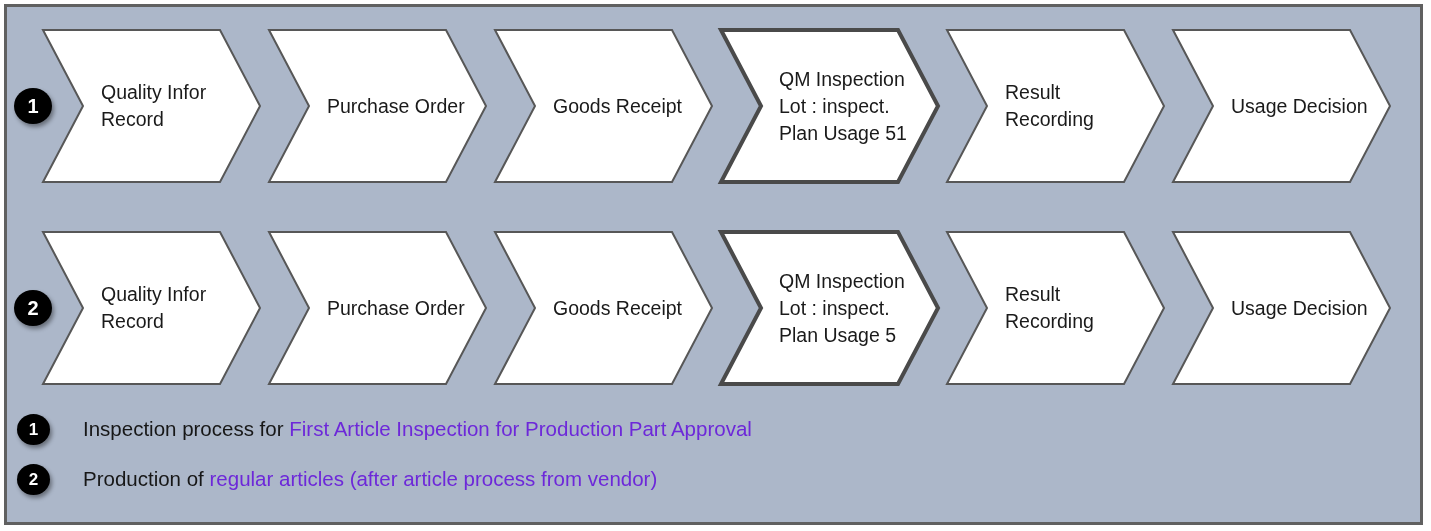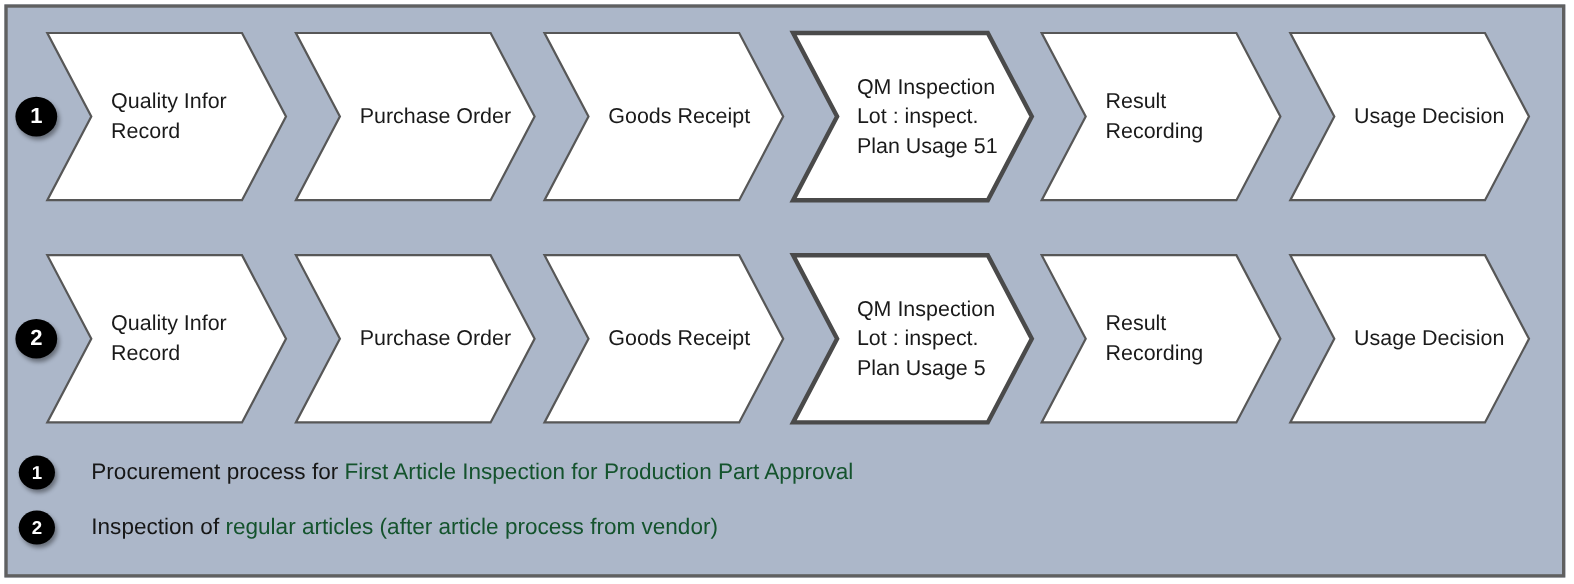--- a/index.html
+++ b/index.html
@@ -83,21 +83,21 @@
     position: absolute;
     left: 83px;
     font-size: 20.5px;
     color: #1a1a1a;
     white-space: nowrap;
   }
   .legend-text .lead {
     color: #171717;
   }
   .legend-text .rest {
-    color: #14532d;
+    color: #6d28d9;
   }
 </style>
 </head>
 <body>
 
 <div id="screen">
 
   <div id="panel"></div>
 
   <svg id="flow-svg" viewBox="0 0 1431 531" xmlns="http://www.w3.org/2000/svg">
@@ -132,18 +132,18 @@
       <div class="chev-label" style="left: 327px; top: 232px; width: 151px; height: 152px;"><span>Purchase Order</span></div>
       <div class="chev-label" style="left: 553px; top: 232px; width: 151px; height: 152px;"><span>Goods Receipt</span></div>
       <div class="chev-label" style="left: 779px; top: 232px; width: 151px; height: 152px;"><span>QM Inspection
 Lot : inspect.
 Plan Usage <b>5</b></span></div>
       <div class="chev-label" style="left: 1005px; top: 232px; width: 151px; height: 152px;"><span>Result
 Recording</span></div>
       <div class="chev-label" style="left: 1231px; top: 232px; width: 151px; height: 152px;"><span>Usage Decision</span></div>
       <div class="badge row-badge" style="left: 14px; top: 290px;">2</div>
       <div class="badge legend-badge" style="left: 17px; top: 414px;">1</div>
-      <div class="legend-text" style="top: 417px;"><span class="lead">Procurement process for </span><span class="rest">First Article Inspection for Production Part Approval</span></div>
+      <div class="legend-text" style="top: 417px;"><span class="lead">Inspection process for </span><span class="rest">First Article Inspection for Production Part Approval</span></div>
       <div class="badge legend-badge" style="left: 17px; top: 464px;">2</div>
-      <div class="legend-text" style="top: 467px;"><span class="lead">Inspection of </span><span class="rest">regular articles (after article process from vendor)</span></div>
+      <div class="legend-text" style="top: 467px;"><span class="lead">Production of </span><span class="rest">regular articles (after article process from vendor)</span></div>
     </div>
 
 </div>
 
 </body></html>

